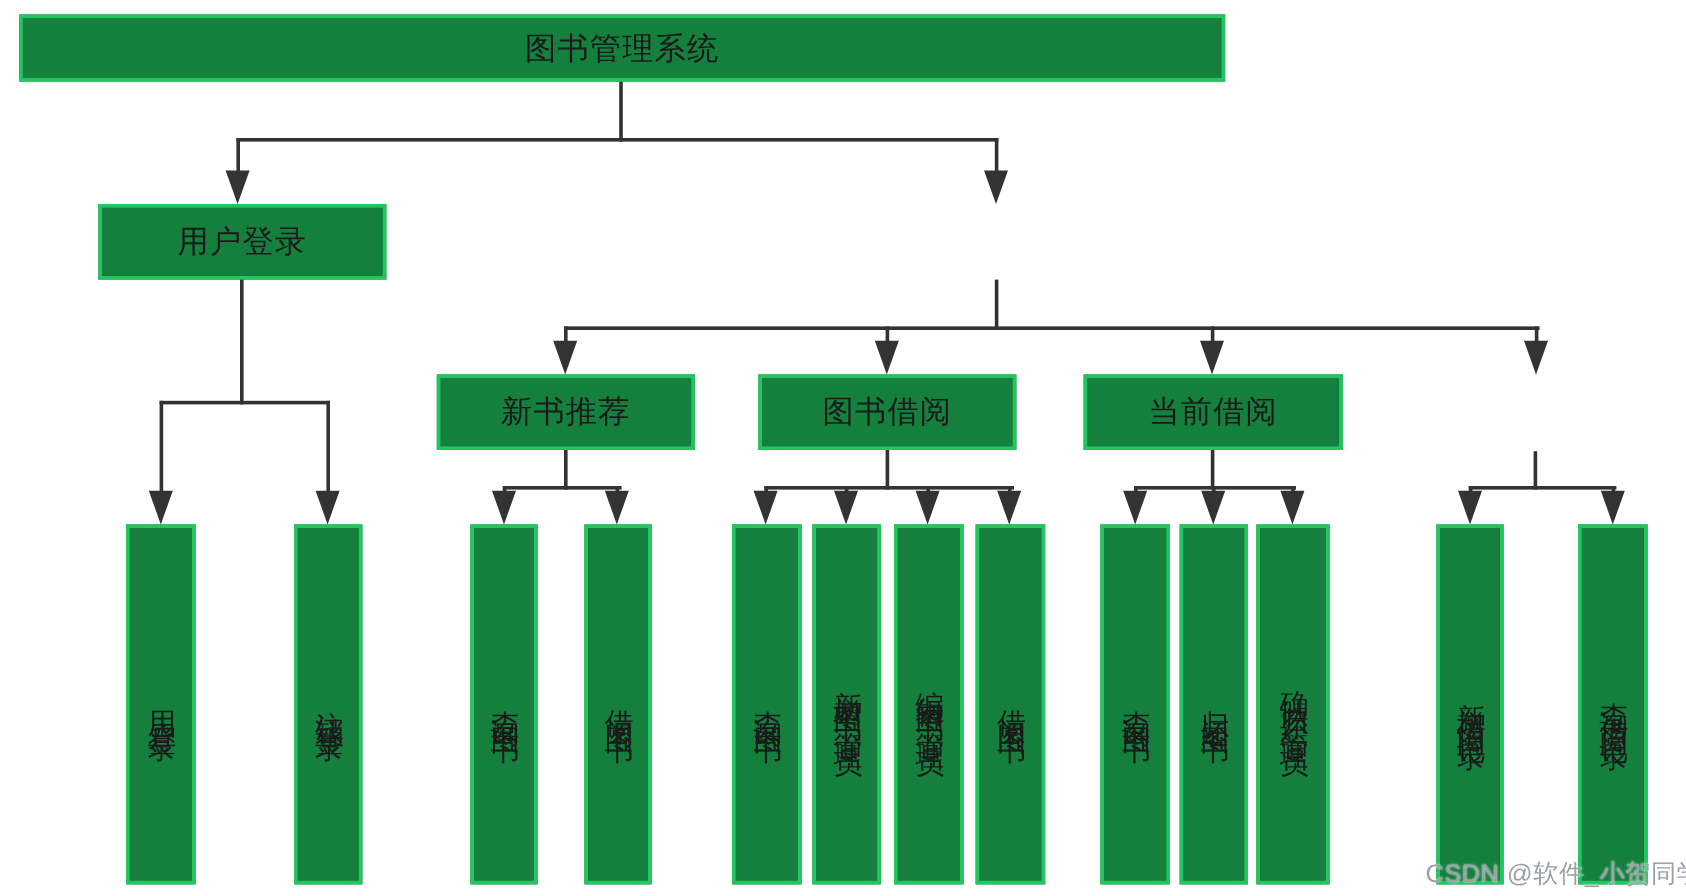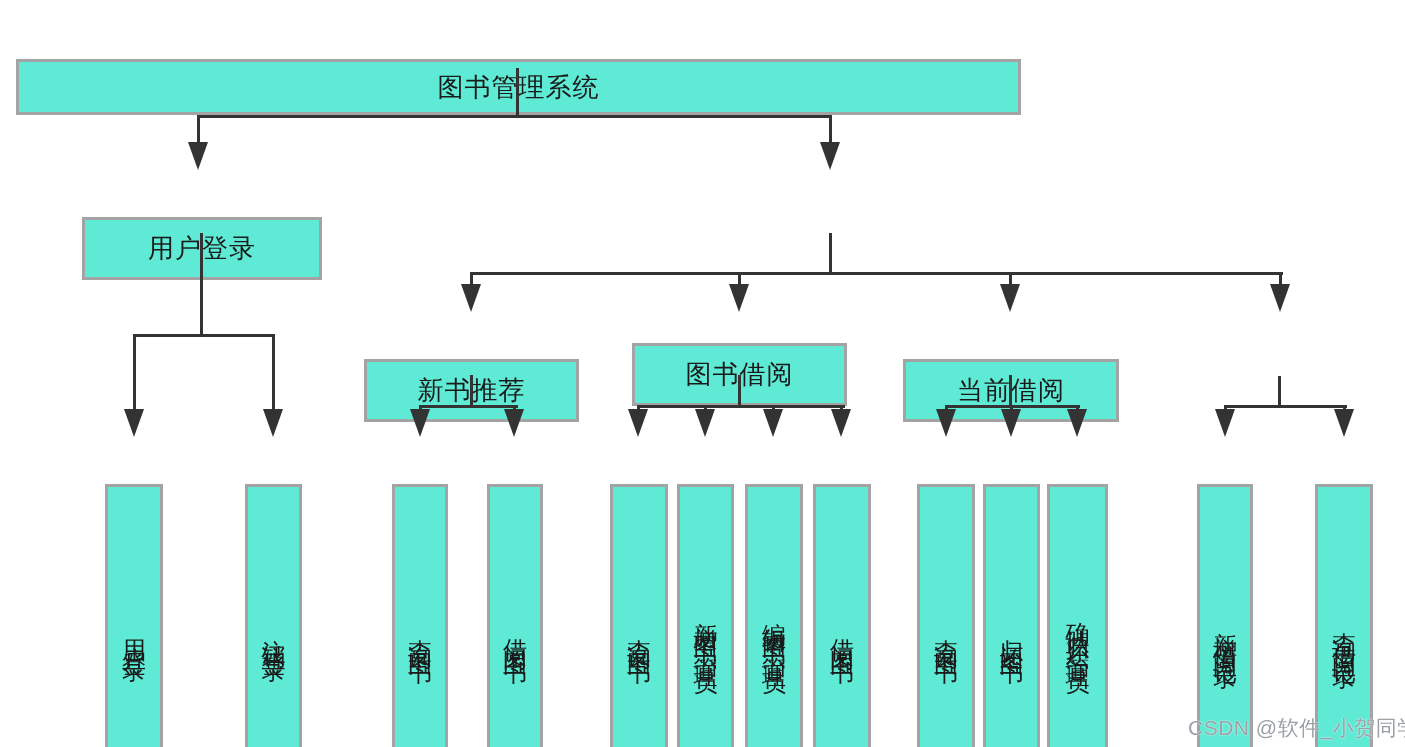--- a/index.html
+++ b/index.html
@@ -6,28 +6,27 @@
   #canvas {
     position: relative;
     width: 1405px;
     height: 747px;
     background: #ffffff;
     font-family: "Liberation Sans", "DejaVu Sans", sans-serif;
     overflow: hidden;
   }
   .box {
     position: absolute;
-    background: #5eead4;
-    border: 3px solid #a3a3a3;
+    background: #15803d;
+    border: 3px solid #22c55e;
     box-sizing: border-box;
     display: flex;
     align-items: center;
     justify-content: center;
     color: #1a1a1a;
-    margin-top: 47px;
   }
   .hbox { font-size: 26px; letter-spacing: 1px; white-space: nowrap; }
   .vbox {
     writing-mode: vertical-rl;
     text-orientation: mixed;
     font-size: 24px;
     letter-spacing: 7px;
     line-height: 1;
     padding-top: 8px;
     padding-bottom: 8px;
@@ -78,21 +77,21 @@
   <div class="line" style="left:470px; top:272px; width:3px; height:20px;"></div>
   <div class="arrow" style="left:461px; top:284px;"></div>
   <div class="line" style="left:738px; top:272px; width:3px; height:20px;"></div>
   <div class="arrow" style="left:729px; top:284px;"></div>
   <div class="line" style="left:1009px; top:272px; width:3px; height:20px;"></div>
   <div class="arrow" style="left:1000px; top:284px;"></div>
   <div class="line" style="left:1279px; top:272px; width:3px; height:20px;"></div>
   <div class="arrow" style="left:1270px; top:284px;"></div>
 
   <div class="box hbox" style="left:364px; top:312px; width:215px; height:63px;">新书推荐</div>
-  <div class="box hbox" style="left:632px; top:296px; width:215px; height:63px;">图书借阅</div>
+  <div class="box hbox" style="left:632px; top:312px; width:215px; height:63px;">图书借阅</div>
   <div class="box hbox" style="left:903px; top:312px; width:216px; height:63px;">当前借阅</div>
 
   <div class="line" style="left:470px; top:375px; width:3px; height:33px;"></div>
   <div class="line" style="left:419px; top:405px; width:99px; height:3px;"></div>
   <div class="line" style="left:419px; top:405px; width:3px; height:12px;"></div>
   <div class="arrow" style="left:410px; top:409px;"></div>
   <div class="line" style="left:513px; top:405px; width:3px; height:12px;"></div>
   <div class="arrow" style="left:504px; top:409px;"></div>
 
   <div class="line" style="left:738px; top:375px; width:3px; height:33px;"></div>

